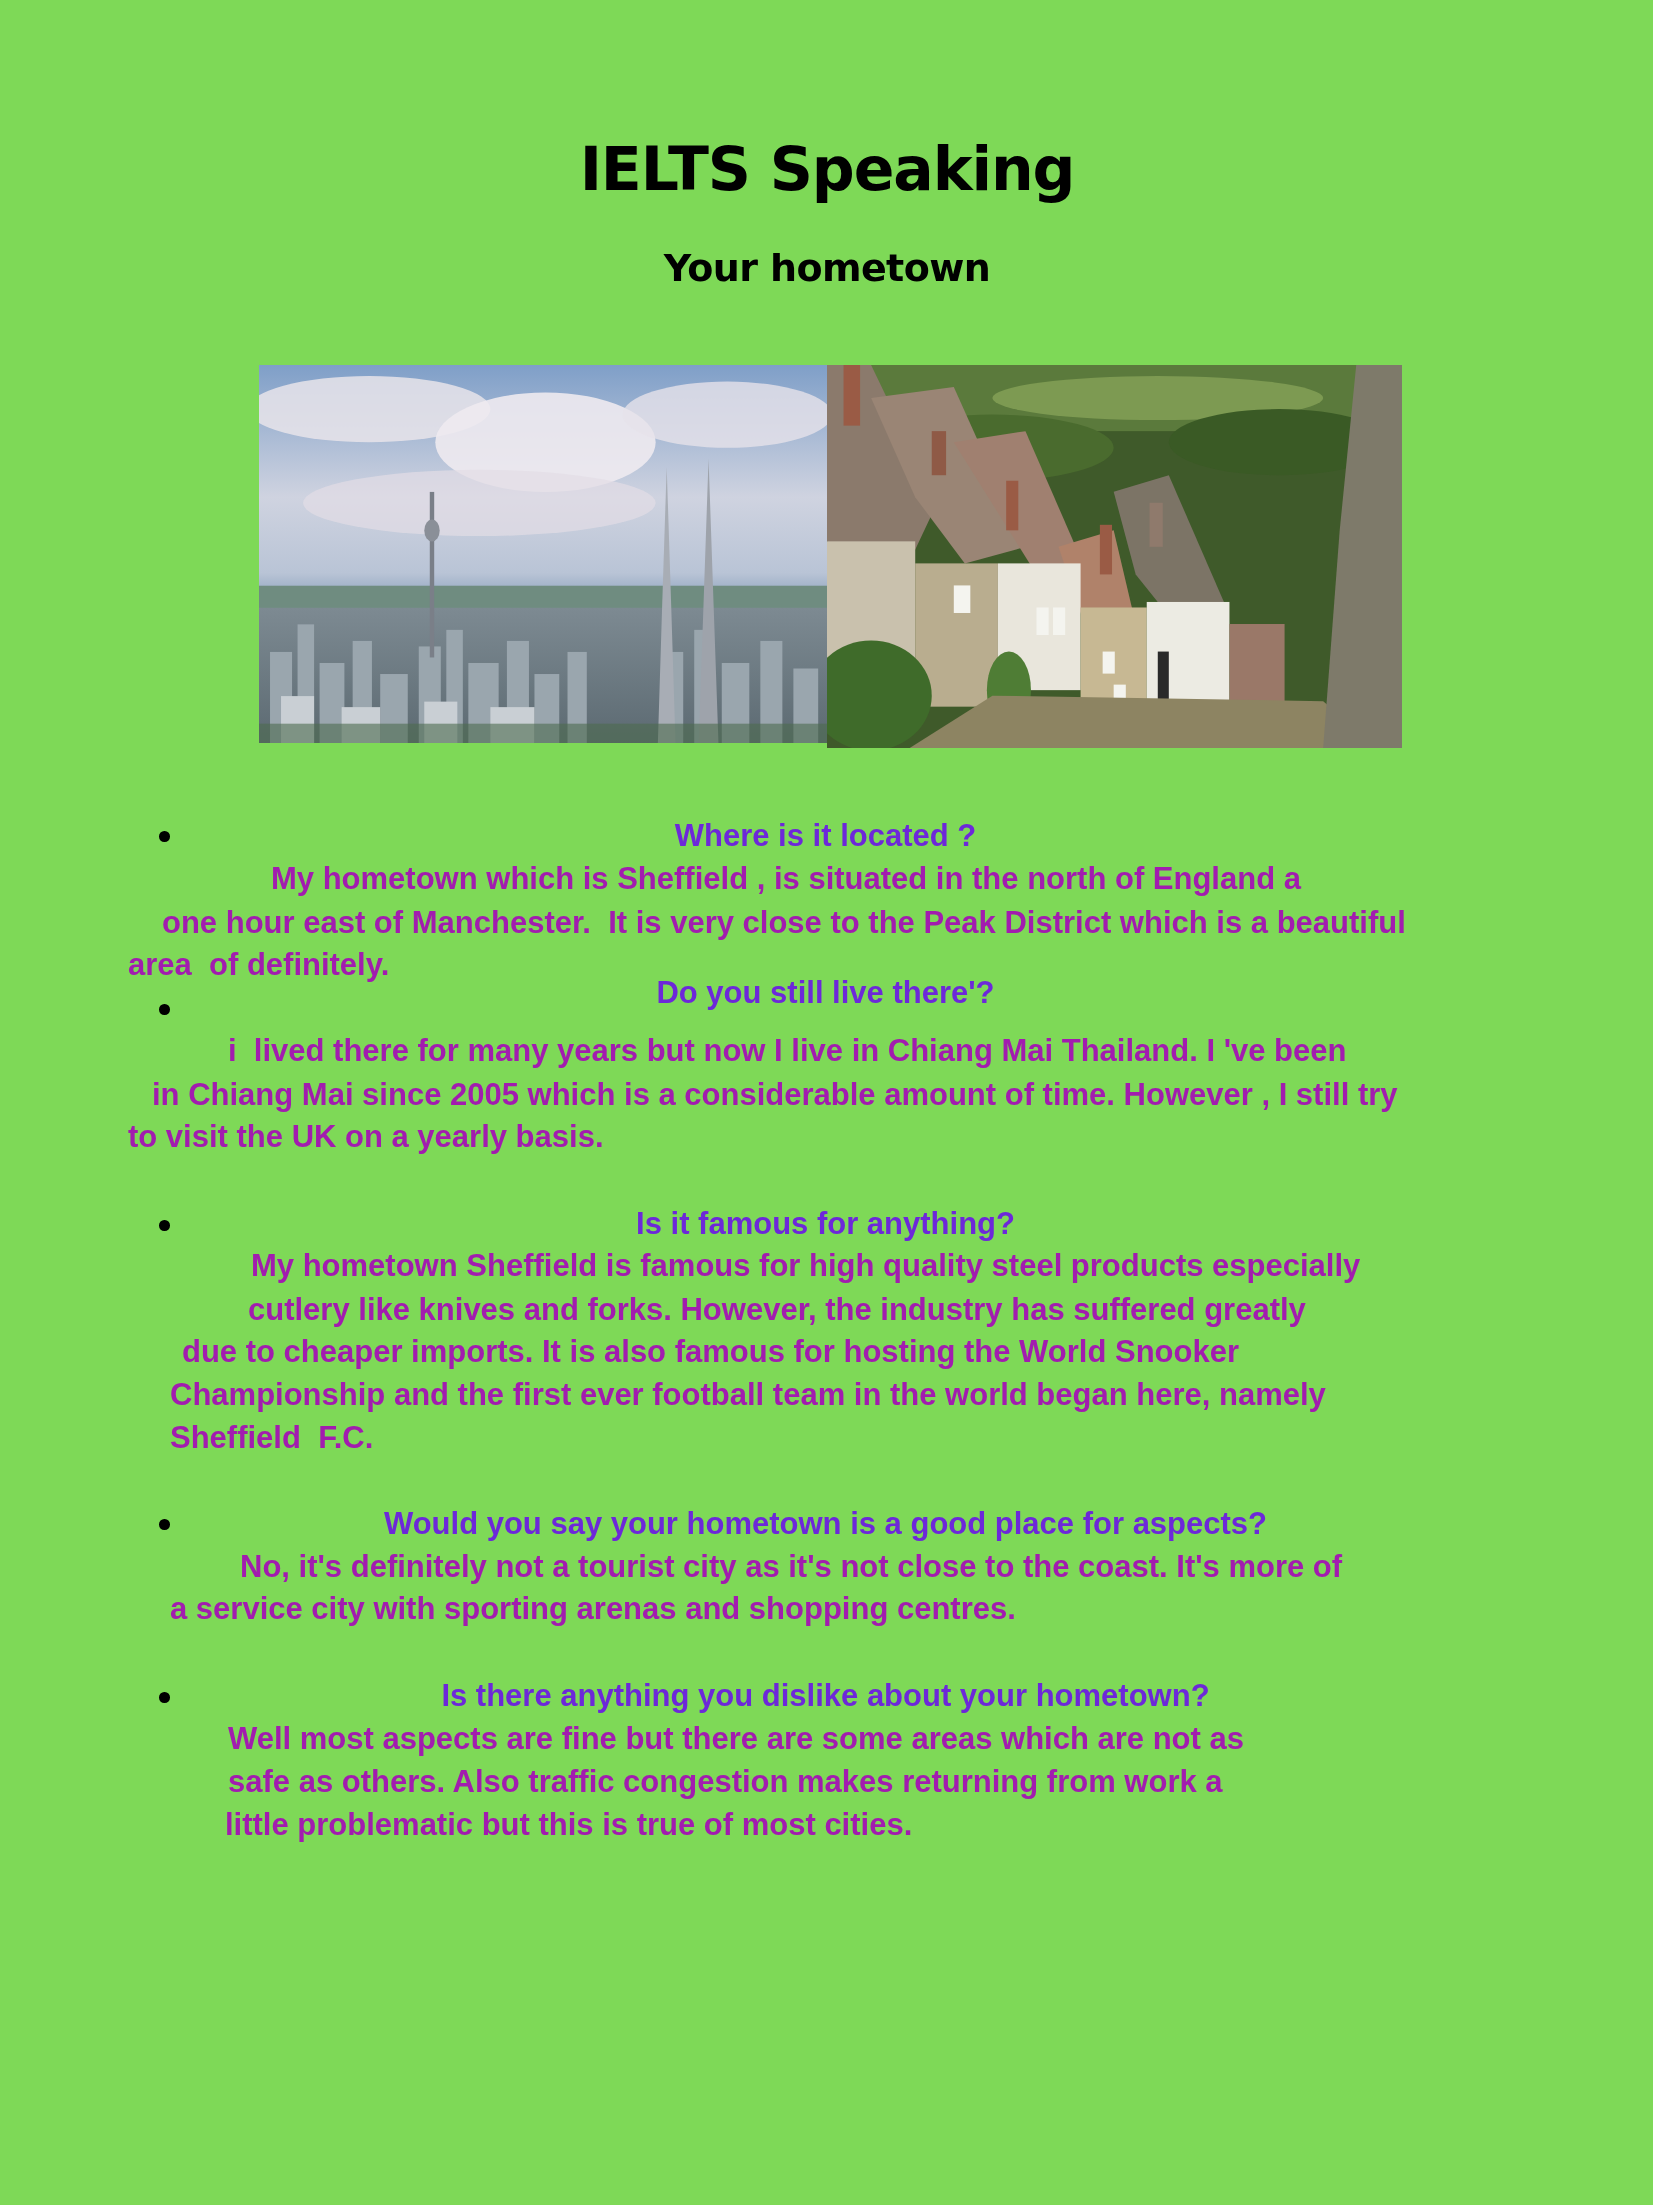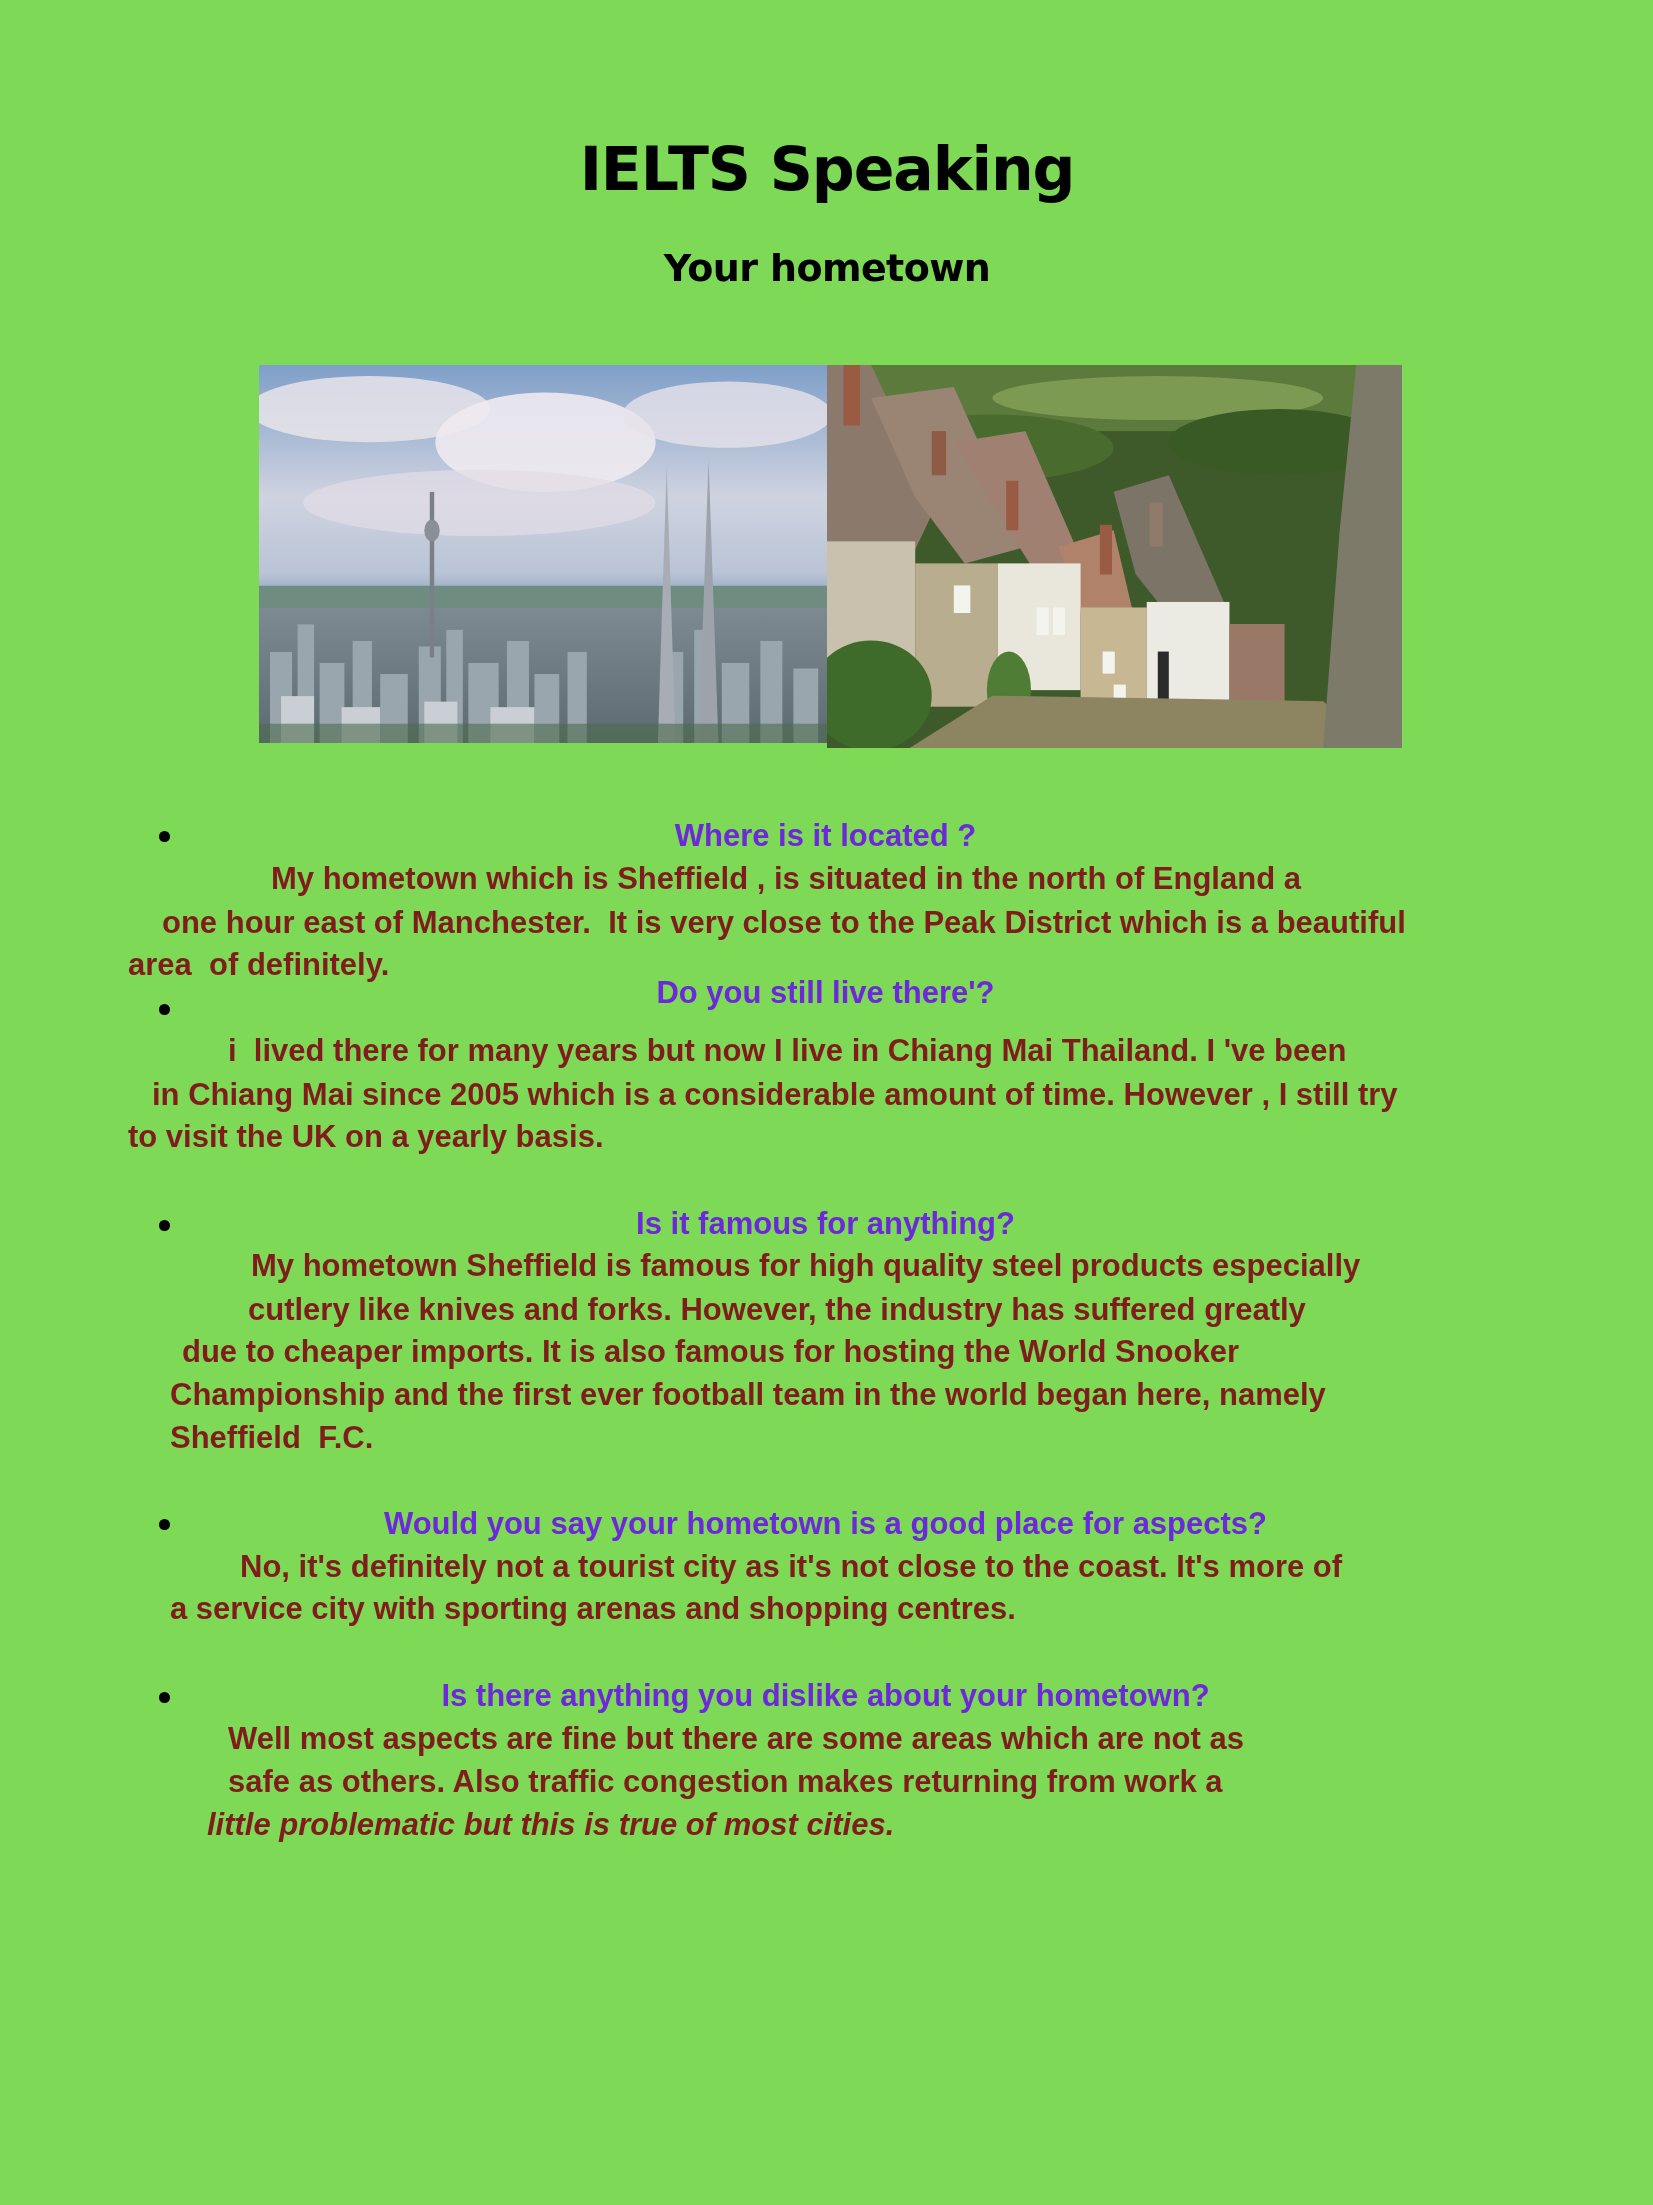--- a/index.html
+++ b/index.html
@@ -23,21 +23,21 @@
     font-size: 38px; line-height: 72px; color: #000;
     letter-spacing: -0.6px;
   }
   .photo { position: absolute; overflow: hidden; }
   .photo svg { display: block; width: 100%; height: 100%; }
   .line {
     position: absolute; white-space: pre; margin: 0;
     font-size: 31px; line-height: 43px; height: 43px;
   }
   .q { color: #6d28d9; font-weight: bold; left: 0; width: 1651px; text-align: center; }
-  .a { color: #7f1d1d; font-weight: bold; }
+  .a { color: #a21caf; font-weight: bold; }
   .bullet {
     position: absolute; left: 159px; width: 10.5px; height: 10.5px;
     border-radius: 50%; background: #000;
   }
 </style>
 </head>
 <body>
 
 <h1 class="title">IELTS Speaking</h1>
 <h2 class="subtitle">Your hometown</h2>
@@ -164,14 +164,14 @@
 
 <div class="bullet" style="top:1519px;"></div>
 <p class="line q" style="top:1502px;">Would you say your hometown is a good place for aspects?</p>
 <p class="line a" style="top:1545px; left:240px;">No, it's definitely not a tourist city as it's not close to the coast. It's more of</p>
 <p class="line a" style="top:1587px; left:170px;">a service city with sporting arenas and shopping centres.</p>
 
 <div class="bullet" style="top:1692px;"></div>
 <p class="line q" style="top:1674px;">Is there anything you dislike about your hometown?</p>
 <p class="line a" style="top:1717px; left:228px;">Well most aspects are fine but there are some areas which are not as</p>
 <p class="line a" style="top:1760px; left:228px;">safe as others. Also traffic congestion makes returning from work a</p>
-<p class="line a" style="top:1803px; left:207px;font-style:italic;">little problematic but this is true of most cities.</p>
+<p class="line a" style="top:1803px; left:225px;">little problematic but this is true of most cities.</p>
 
 
 </body></html>

